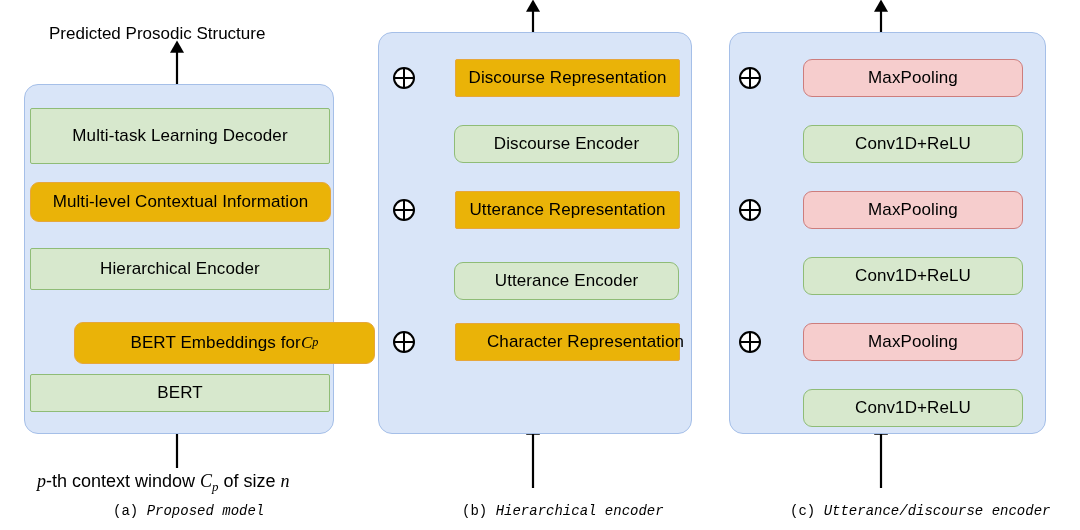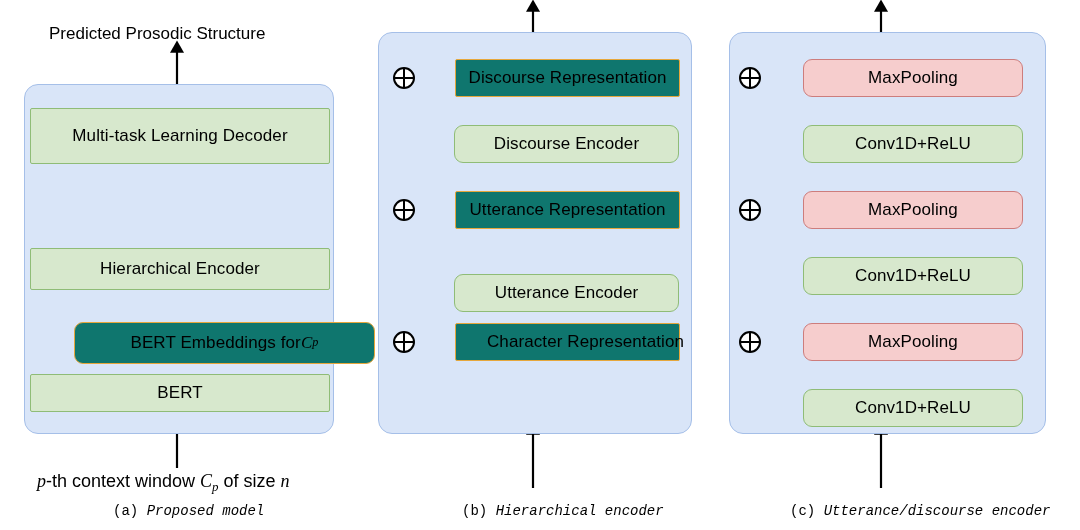--- a/index.html
+++ b/index.html
@@ -47,21 +47,21 @@
     font-size: 17px;
     line-height: 1.1;
     letter-spacing: 0.1px;
     white-space: nowrap;
   }
   .blk.green {
     background: #d7e8cd;
     border: 1.5px solid #8fbc77;
   }
   .blk.orange {
-    background: #0f766e;
+    background: #eab308;
     border: 1.5px solid #e6a73c;
   }
   .blk.red {
     background: #f6cdcd;
     border: 1.5px solid #cd7d7d;
   }
   .blk.sq { border-radius: 2px; }
   .blk.rnd { border-radius: 9px; }
   
   .toplabel {
@@ -196,20 +196,21 @@
 
     <path d="M881,488 L881,466 L881,430" stroke="#000" stroke-width="2.2" fill="none" marker-end="url(#arrow)"></path>
   </svg>
 
   <div class="panel" style="left:24px; top:84px; width:310px; height:350px;"></div>
 
   <div class="toplabel" style="left:49px; top:24px;">Predicted Prosodic Structure</div>
 
   <div class="blk green sq" style="left:30px; top:108px; width:300px; height:56px;">Multi-task Learning Decoder</div>
 
+  <div class="blk orange rnd" style="left:30px; top:182px; width:301px; height:40px;">Multi-level Contextual Information</div>
 
   <div class="blk green sq" style="left:30px; top:248px; width:300px; height:42px;">Hierarchical Encoder</div>
 
   <div class="blk orange rnd" style="left:30px; top:322px; width:301px; height:42px;margin-left:44px;">
     <span>BERT Embeddings for </span>
       <span class="mathit">C</span>
       <span class="sub">p</span>
   </div>
 
   <div class="blk green sq" style="left:30px; top:374px; width:300px; height:38px;text-align:right;">BERT</div>
@@ -224,21 +225,21 @@
   </div>
 
   <div class="panel" style="left:378px; top:32px; width:314px; height:402px;"></div>
 
   <div class="blk orange sq" style="left:455px; top:59px; width:225px; height:38px;">Discourse Representation</div>
 
   <div class="blk green rnd" style="left:454px; top:125px; width:225px; height:38px;">Discourse Encoder</div>
 
   <div class="blk orange sq" style="left:455px; top:191px; width:225px; height:38px;">Utterance Representation</div>
 
-  <div class="blk green rnd" style="left:454px; top:274px; width:225px; height:38px;text-align:right;">Utterance Encoder</div>
+  <div class="blk green rnd" style="left:454px; top:262px; width:225px; height:38px;text-align:right;">Utterance Encoder</div>
 
   <div class="blk orange sq" style="left:455px; top:323px; width:225px; height:38px;padding-left:36px;">Character Representation</div>
 
 
   <div class="plus" style="left:393px; top:67px;"></div>
   <div class="plus" style="left:393px; top:199px;"></div>
   <div class="plus" style="left:393px; top:331px;"></div>
 
   <div class="caption" style="left:462px; top:503px;">
     <span class="cap-id">(b)</span>

